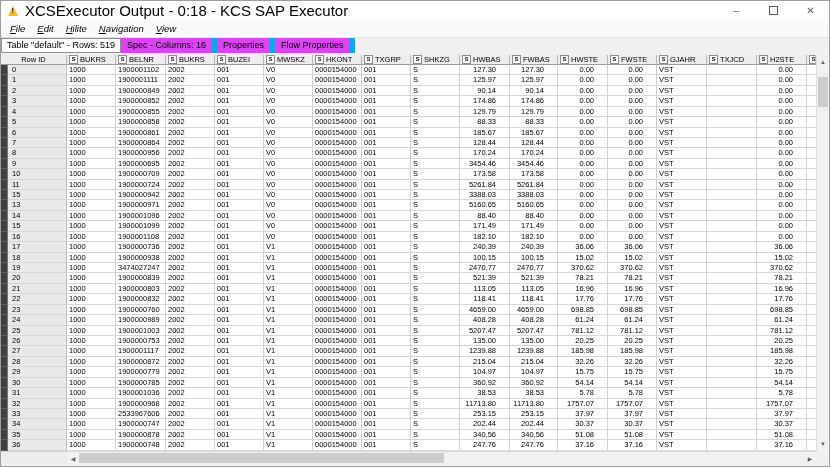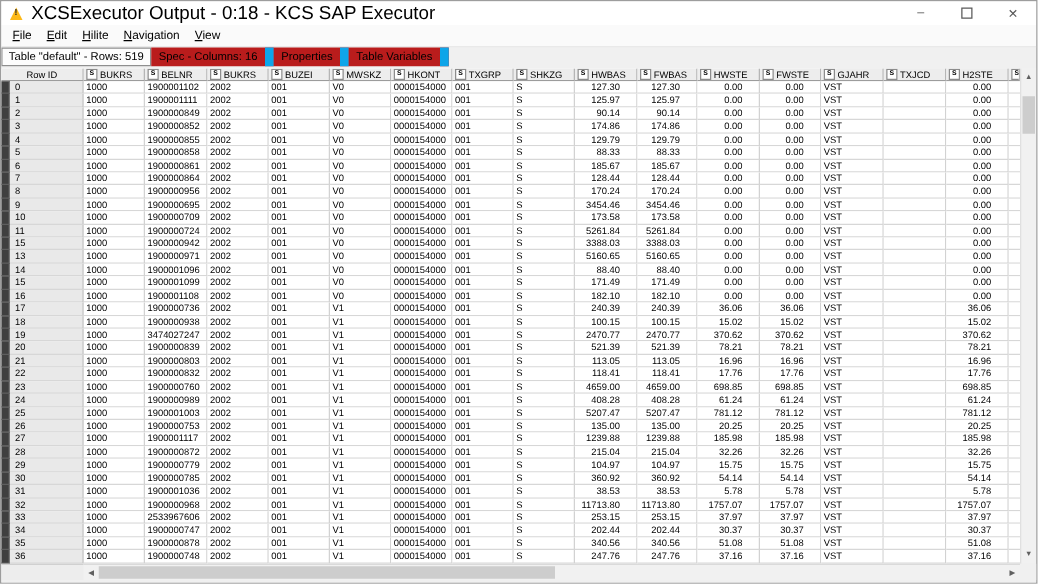--- a/index.html
+++ b/index.html
@@ -15,28 +15,28 @@
   .warn-icon::after{content:"!";position:absolute;left:-1.5px;top:1px;
     font-size:7px;font-weight:bold;color:#222;}
   .title-text{font-size:15px;white-space:nowrap;}
   .win-controls{margin-left:auto;display:flex;height:100%;}
   .win-btn{width:37px;height:100%;display:flex;align-items:center;justify-content:center;
     font-size:10px;color:#5a5a5a;}
   .win-btn .maxbox{width:7px;height:7px;border:1px solid #5a5a5a;display:block;}
   
   .menubar{position:absolute;top:19px;left:0;right:0;height:17px;background:#fafafa;
     border-bottom:1px solid #e4e4e4;display:flex;align-items:center;padding-left:3px;
-    font-size:9.5px;}
+    font-size:9.5px;font-style:italic;}
   .menu-item{padding:1px 6px;}
   .menu-item u{text-decoration:underline;}
   
   .tabbar{position:absolute;top:37px;left:0;right:0;height:17px;background:#f0f0f0;
     display:flex;align-items:flex-start;}
-  .tab{font-size:9px;padding:2px 6px 3px 6px;border-right:7px solid #0ea5e9;
-    white-space:nowrap;color:#000;background:#b91c1c;}
+  .tab{font-size:9px;padding:2px 6px 3px 6px;border-right:5px solid #0ea5e9;
+    white-space:nowrap;color:#000;background:#d946ef;}
   .tab.selected{background:#fdfdfd;border:1px solid #8f8f8f;padding:1px 5px 2px 5px;}
   
   .tablewrap{position:absolute;top:54px;left:0;width:669px;height:396px;background:#fff;}
   .grid-row{display:grid;
     grid-template-columns:7px 59px 49px 50px 49px 49px 49px 49px 49px 49px 50px 48px 50px 49px 50px 50px 50px 9px;}
   .hdr{height:10px;}
   .hdr .cell{background:#ededed;border-right:1px solid #b5b5b5;border-bottom:1px solid #9c9c9c;
     display:flex;align-items:center;gap:2px;padding-left:2px;font-size:7.5px;line-height:9px;
     box-sizing:border-box;overflow:hidden;white-space:nowrap;}
   .hdr .rowid-hdr{grid-column:1 / 3;justify-content:center;padding-left:0;}
@@ -93,21 +93,21 @@
       <span class="menu-item"><u>E</u>dit</span>
       <span class="menu-item"><u>H</u>ilite</span>
       <span class="menu-item"><u>N</u>avigation</span>
       <span class="menu-item"><u>V</u>iew</span>
     </div>
 
   <div class="tabbar">
       <span class="tab selected">Table "default" - Rows: 519</span>
       <span class="tab">Spec - Columns: 16</span>
       <span class="tab">Properties</span>
-      <span class="tab">Table Variables</span>
+      <span class="tab">Flow Properties</span>
     </div>
 
   <div class="tablewrap">
     <div class="grid-row hdr">
         <div class="cell rowid-hdr">Row ID</div>
         <div class="cell">
           <span class="s-icon">S</span>
           <span>BUKRS</span>
         </div>
         <div class="cell">

